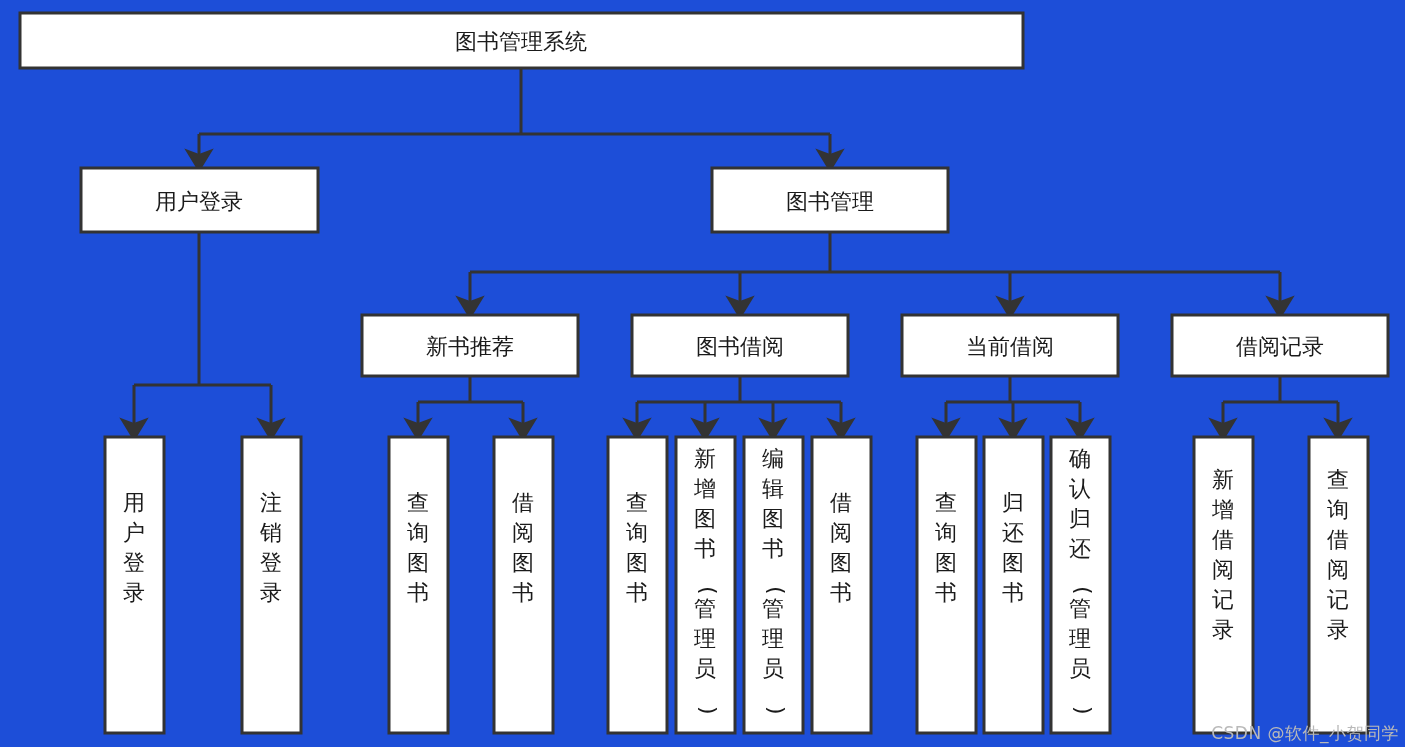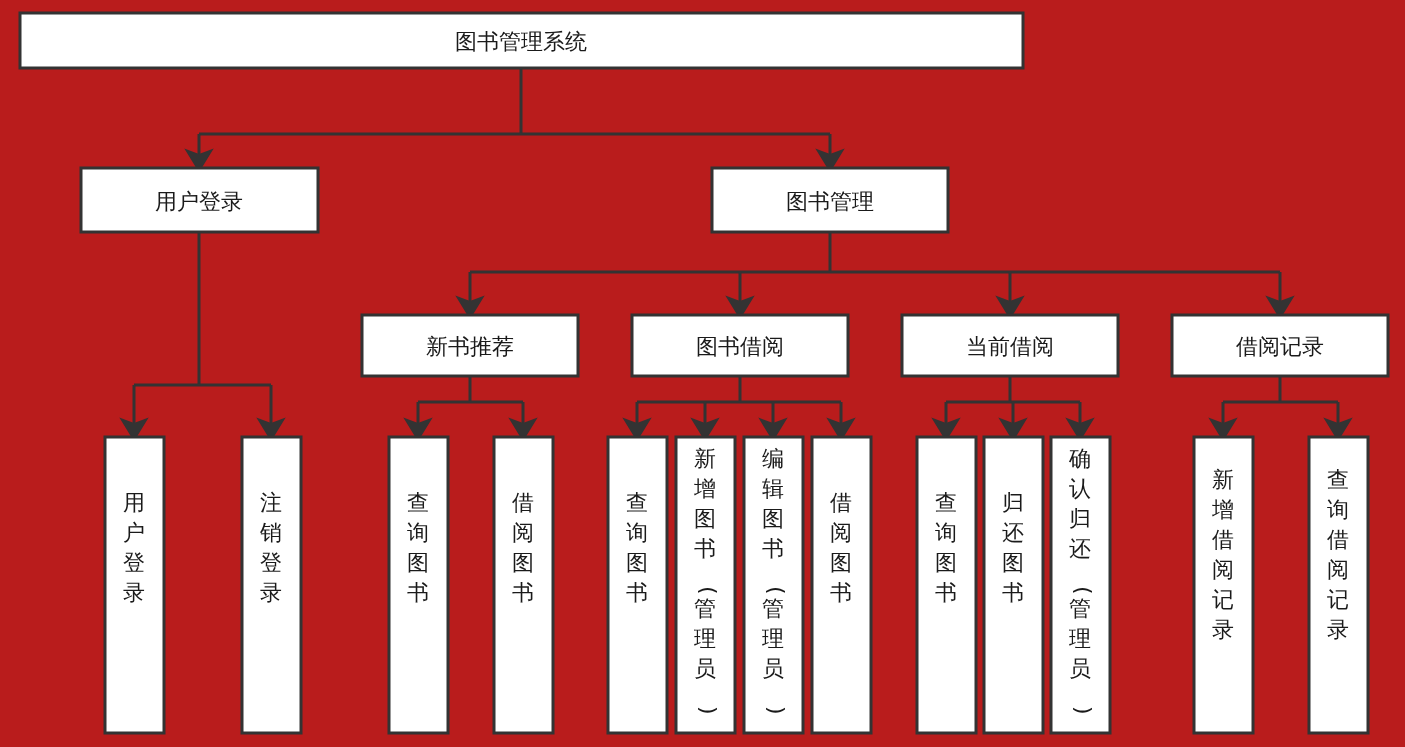--- a/index.html
+++ b/index.html
@@ -1,20 +1,20 @@
 <!DOCTYPE html>
 <html><head>
 <meta charset="utf-8">
 <style>
   html,body{margin:0;padding:0;background:#ffffff;}
   body{
     font-family:"DejaVu Sans","Liberation Sans",sans-serif;
     width:1405px;height:747px;overflow:hidden;
   }
-  #stage{position:relative;width:1405px;height:747px;background:#b91c1c;}
+  #stage{position:relative;width:1405px;height:747px;background:#1d4ed8;}
   svg#diagram{position:absolute;left:0;top:0;width:1405px;height:747px;display:block;}
   .node-box{fill:#ffffff;stroke:#333333;stroke-width:3;}
   .conn{stroke:#333333;stroke-width:3;fill:none;}
   .node-label{
     font-family:"DejaVu Sans","Liberation Sans",sans-serif;
     font-size:22px;fill:#1a1a1a;text-anchor:middle;
   }
   .leaf-label{
     font-family:"DejaVu Sans","Liberation Sans",sans-serif;
     font-size:22px;fill:#1a1a1a;text-anchor:middle;
@@ -174,13 +174,14 @@
     <g>
       <rect class="node-box" x="1194" y="437" width="59" height="296"></rect>
       <text class="leaf-label" x="1223" y="487"><tspan x="1223" dy="0">新</tspan><tspan x="1223" dy="30">增</tspan><tspan x="1223" dy="30">借</tspan><tspan x="1223" dy="30">阅</tspan><tspan x="1223" dy="30">记</tspan><tspan x="1223" dy="30">录</tspan></text>
     </g>
     <g>
       <rect class="node-box" x="1309" y="437" width="59" height="296"></rect>
       <text class="leaf-label" x="1338" y="487"><tspan x="1338" dy="0">查</tspan><tspan x="1338" dy="30">询</tspan><tspan x="1338" dy="30">借</tspan><tspan x="1338" dy="30">阅</tspan><tspan x="1338" dy="30">记</tspan><tspan x="1338" dy="30">录</tspan></text>
     </g>
   </svg>
 
+  <div class="watermark">CSDN @软件_小贺同学</div>
 </div>
 
 </body></html>

